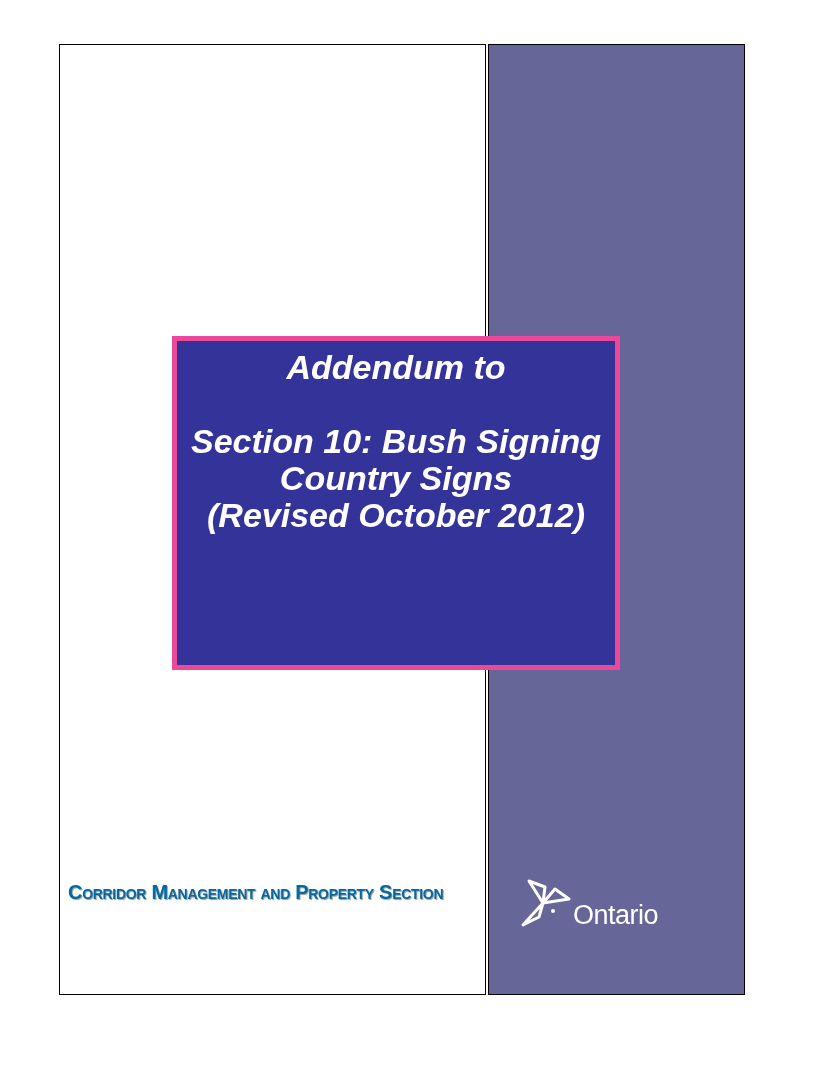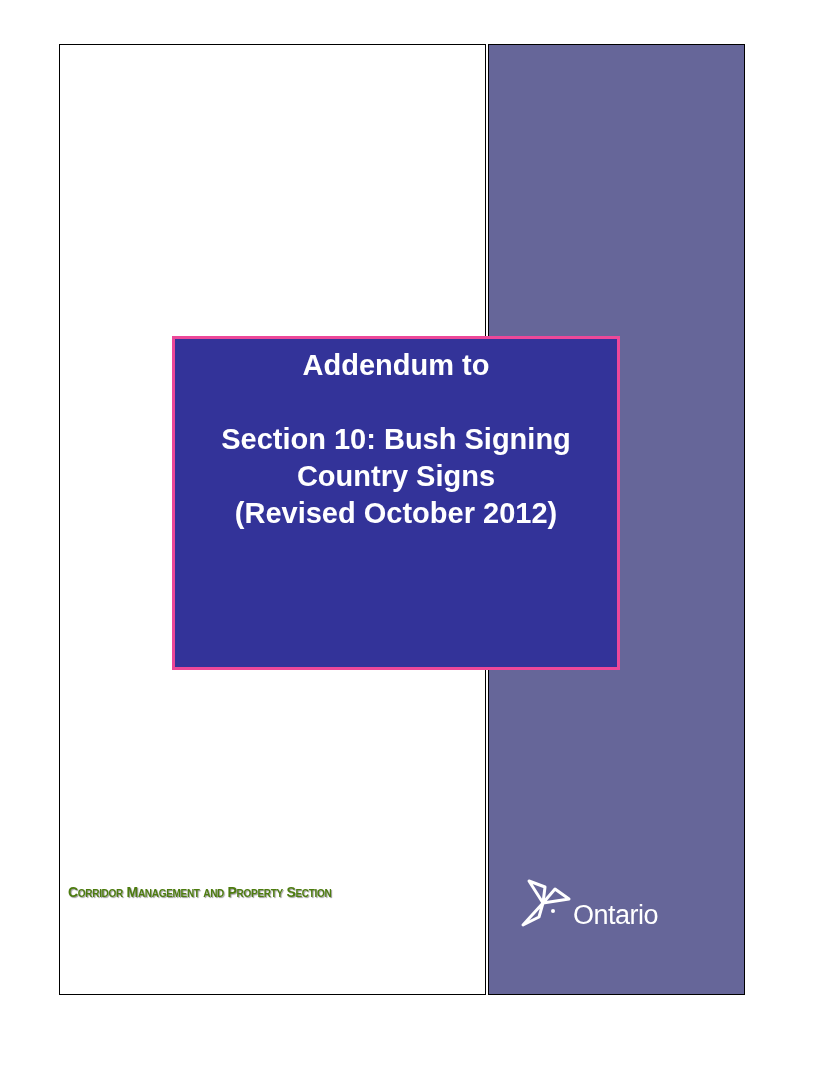--- a/index.html
+++ b/index.html
@@ -1,21 +1,21 @@
 <!DOCTYPE html>
 <html><head>
 <meta charset="utf-8">
 <style>
   html, body { margin:0; padding:0; background:#ffffff; }
   body { width:815px; height:1065px; position:relative; overflow:hidden; font-family:"Liberation Sans", sans-serif; }
   .left-box { position:absolute; left:59px; top:44px; width:425px; height:949px; border:1px solid #000; background:#fff; box-sizing:border-box; width:427px; height:951px; }
   .right-panel { position:absolute; left:488px; top:44px; width:257px; height:951px; background:#666699; border:1px solid #000; box-sizing:border-box; }
-  .title-box { position:absolute; left:172px; top:336px; width:448px; height:334px; background:#333399; border:3px solid #ec4899; box-sizing:border-box; color:#fff; text-align:center; font-weight:bold; font-size:29px; line-height:37px; padding-top:8px; }
+  .title-box { position:absolute; left:172px; top:336px; width:448px; height:334px; background:#333399; border:5px solid #ec4899; box-sizing:border-box; color:#fff; text-align:center; font-weight:bold; font-size:34px; line-height:37px; padding-top:8px;font-style:italic; }
   .title-box .gap { height:37px; }
-  .org { position:absolute; left:68px; top:883px; font-weight:bold; font-size:14px; line-height:19px; color:#4d7c0f; text-shadow:1px 1px 1px #999; font-variant:small-caps; letter-spacing:-0.3px; }
+  .org { position:absolute; left:68px; top:883px; font-weight:bold; font-size:20px; line-height:19px; color:#0369a1; text-shadow:1px 1px 1px #999; font-variant:small-caps; letter-spacing:-0.3px; }
   .logo { position:absolute; left:519px; top:877px; display:flex; align-items:flex-end; color:#fff; }
   .logo .word { font-size:27px; margin-left:2px; margin-bottom:-2px; letter-spacing:-0.5px;text-align:right; }
 </style>
 </head>
 <body>
 
 <div class="left-box"></div>
 <div class="right-panel"></div>
 
 <div class="title-box">

